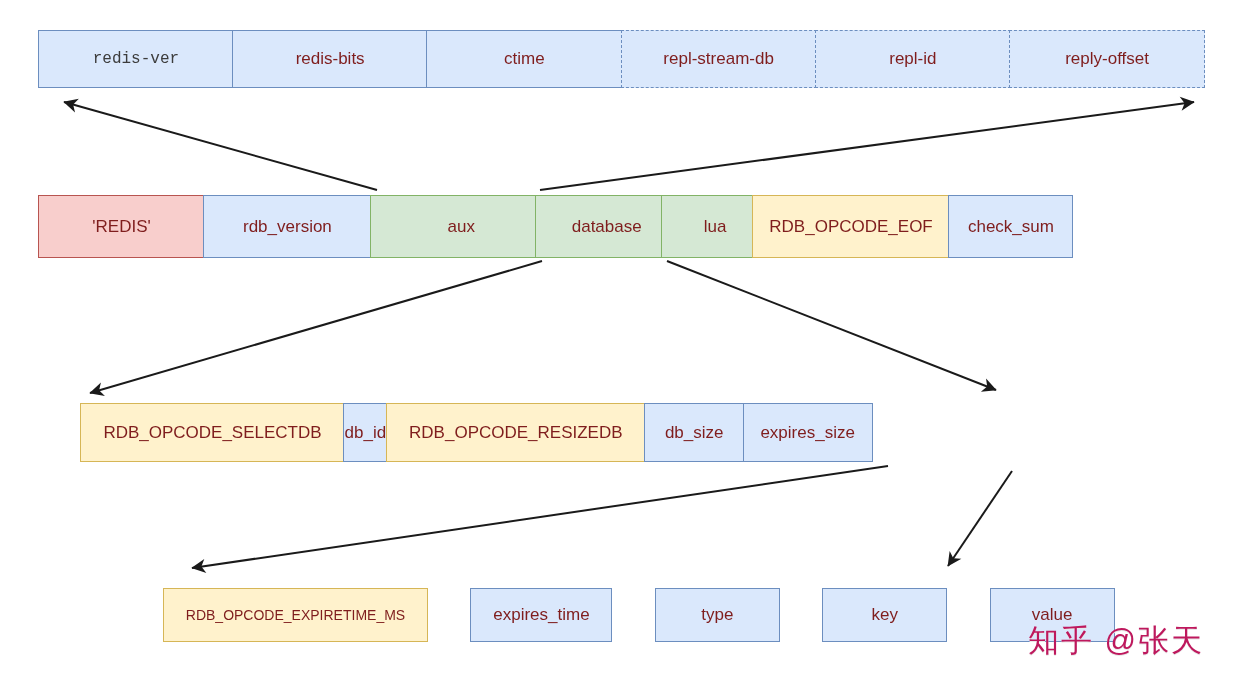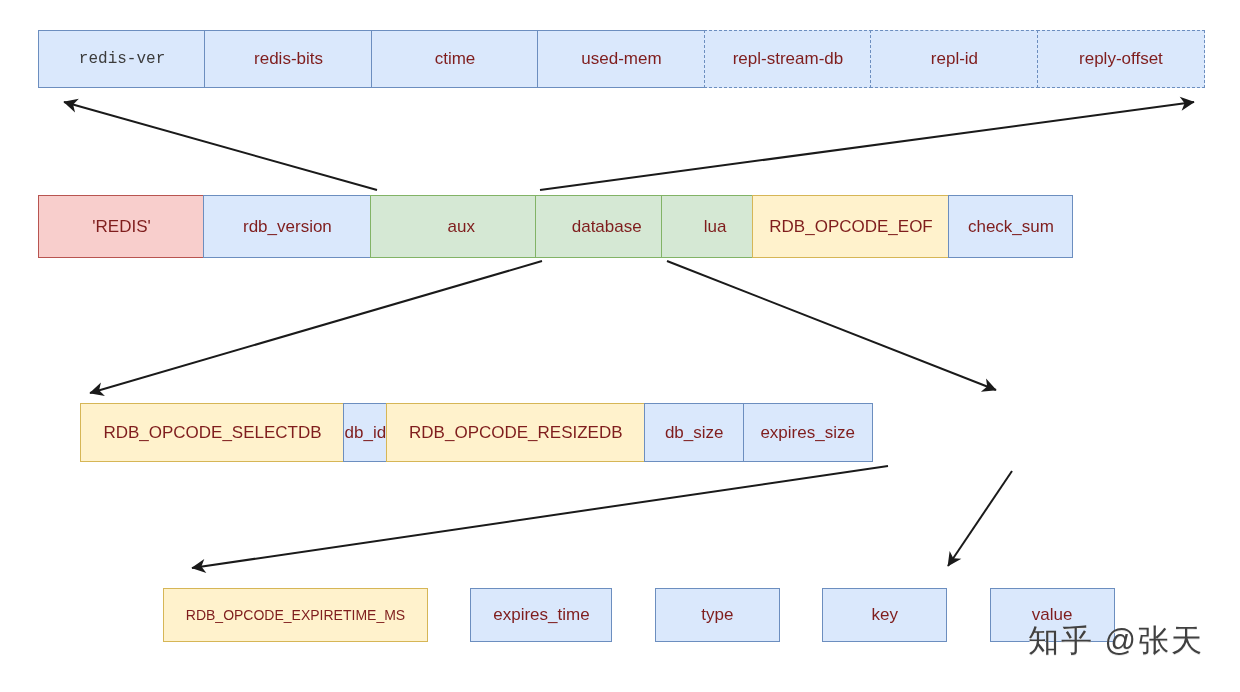--- a/index.html
+++ b/index.html
@@ -46,21 +46,21 @@
     position:absolute;left:0;top:0;width:1240px;height:692px;
     pointer-events:none;
   }
   #arrow-layer line{stroke:#1a1a1a;stroke-width:2;}
 
   #watermark{
     position:absolute;
     right:36px;top:620px;
     font-size:31px;
     letter-spacing:2px;
-    color:#404040;
+    color:#be185d;
     text-shadow:0 1px 0 #e8e8e8;
     user-select:none;
   }
 </style>
 </head>
 <body>
 
 <div id="canvas">
 
   <svg id="arrow-layer" width="1240" height="692" viewBox="0 0 1240 692" xmlns="http://www.w3.org/2000/svg">
@@ -74,21 +74,20 @@
     <line x1="542" y1="261" x2="90" y2="393" marker-end="url(#arrowhead)"></line>
     <line x1="667" y1="261" x2="996" y2="390" marker-end="url(#arrowhead)"></line>
     <line x1="888" y1="466" x2="192" y2="568" marker-end="url(#arrowhead)"></line>
     <line x1="1012" y1="471" x2="948" y2="566" marker-end="url(#arrowhead)"></line>
   </svg>
 
   <div class="row" id="row-aux-fields">
     <div class="box blue mono">redis-ver</div>
     <div class="box blue">redis-bits</div>
     <div class="box blue">ctime</div>
-    <div class="box blue">used-mem</div>
     <div class="box blue dashed">repl-stream-db</div>
     <div class="box blue dashed">repl-id</div>
     <div class="box blue dashed">reply-offset</div>
   </div>
 
   <div class="row" id="row-file-layout">
     <div class="box red" style="width:167px">'REDIS'</div>
     <div class="box blue" style="width:168px">rdb_version</div>
     <div class="box green" style="width:167px">aux</div>
     <div class="box green" style="width:127px">database</div>

